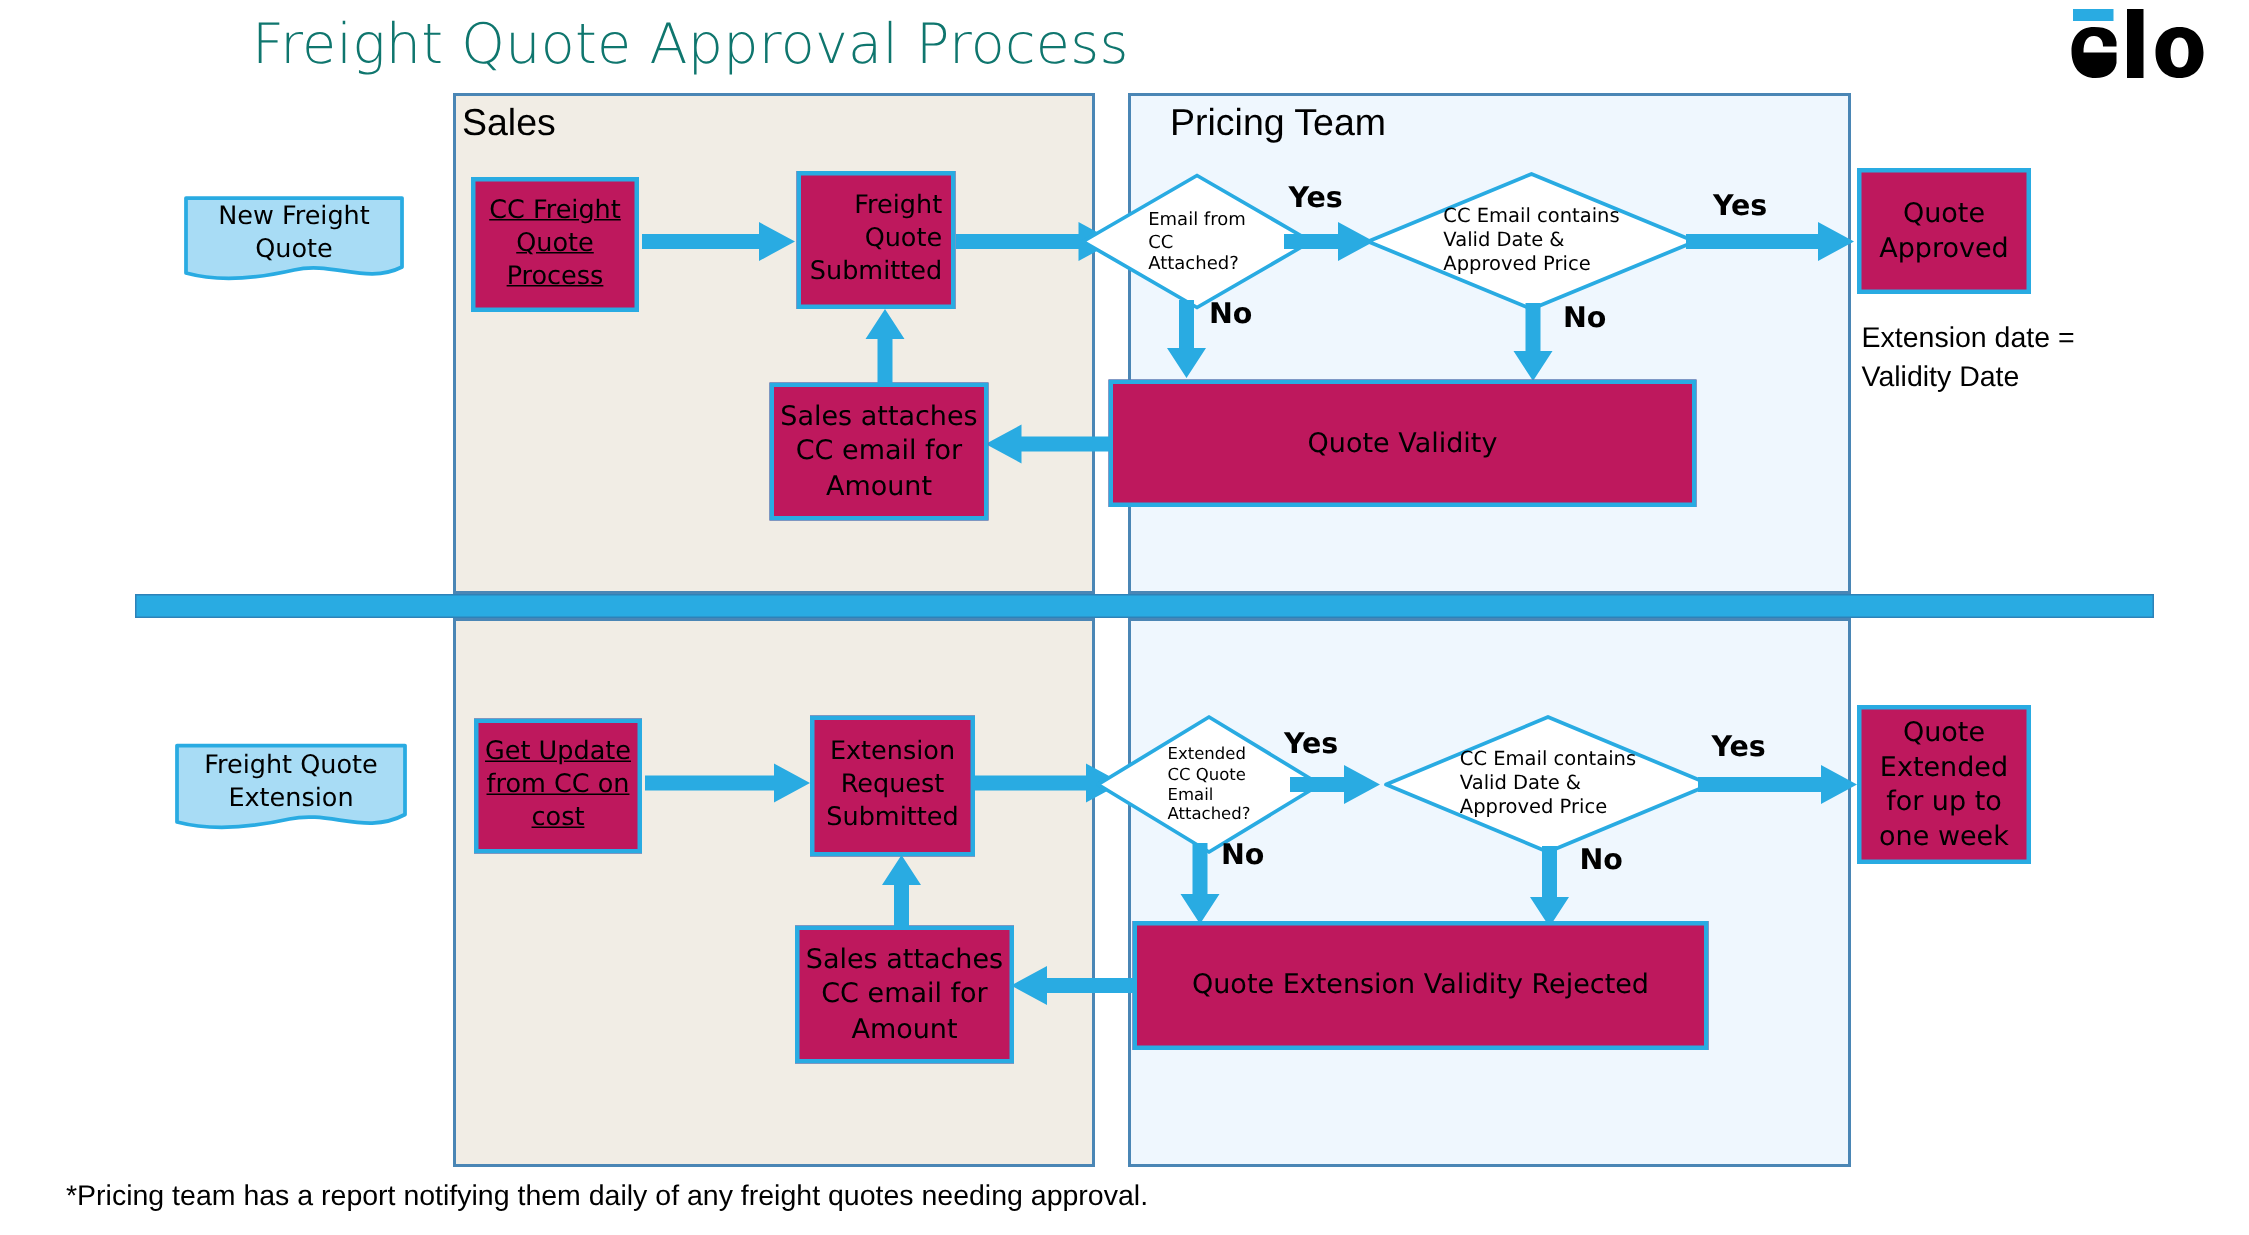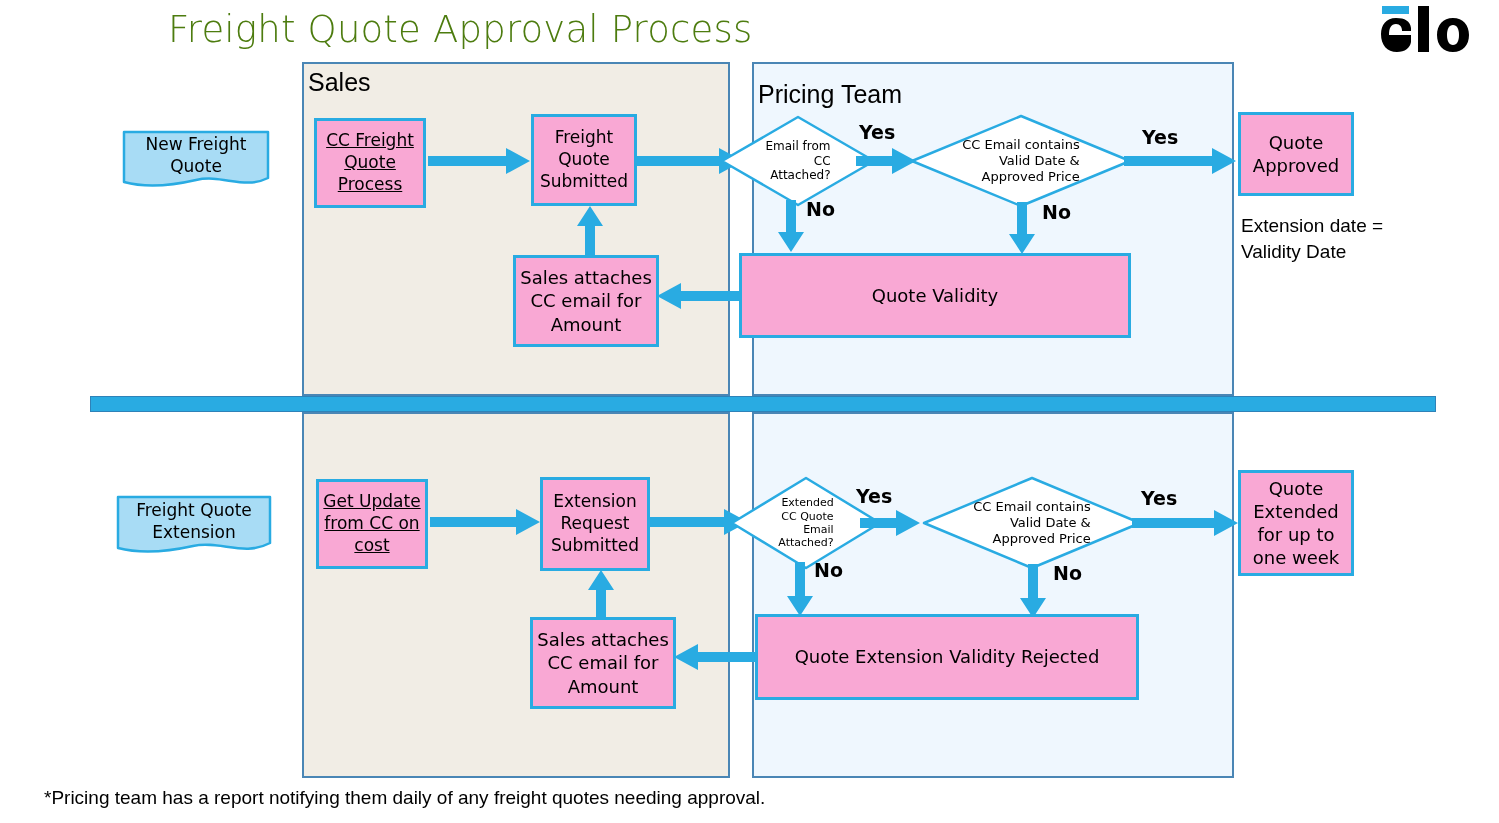--- a/index.html
+++ b/index.html
@@ -5,21 +5,21 @@
   html,body{margin:0;padding:0;}
   body{
     width:1499px;height:823px;background:#ffffff;overflow:hidden;position:relative;
     font-family:"Liberation Sans", sans-serif;
   }
   .canvas{position:absolute;left:0;top:0;width:1499px;height:823px;}
 
   
   .title{
     position:absolute;left:168px;top:8px;
-    font-size:37px;color:#4d7c0f;letter-spacing:.2px;white-space:nowrap;
+    font-size:37px;color:#0f766e;letter-spacing:.2px;white-space:nowrap;
     font-family:"DejaVu Sans", sans-serif;font-weight:300;text-align:right;
   }
 
   
   .logo{position:absolute;left:1380px;top:4px;width:100px;height:60px;}
   .logo svg{display:block;}
 
   
   .lane{position:absolute;box-sizing:border-box;border:2px solid #4a86b5;}
   .lane-sales{background:#f1ede5;}
@@ -31,21 +31,21 @@
 
   
   .divider{
     position:absolute;left:90px;top:396px;width:1346px;height:16px;
     background:#29abe2;border:1px solid #2e82b8;box-sizing:border-box;
   }
 
   
   .box{
     position:absolute;box-sizing:border-box;
-    border:3px solid #29abe2;background:#f9a8d4;
+    border:3px solid #29abe2;background:#be185d;
     display:flex;align-items:center;justify-content:center;text-align:center;
     font-family:"DejaVu Sans", sans-serif;
     color:#000;line-height:1.28;
   }
   .box span{display:block;padding:0 4px;}
 
   
   .docshape{position:absolute;}
   .docshape svg{position:absolute;left:0;top:0;}
   .docshape .dtext{
@@ -53,21 +53,21 @@
     display:flex;align-items:center;justify-content:center;text-align:center;
     font-family:"DejaVu Sans", sans-serif;font-size:17px;color:#000;line-height:1.3;
     padding-bottom:10px;box-sizing:border-box;
   }
 
   
   .diamond{position:absolute;}
   .diamond svg{position:absolute;left:0;top:0;}
   .diamond .dmtext{
     position:absolute;left:0;top:0;width:100%;height:100%;
-    display:flex;align-items:center;justify-content:center;text-align:right;
+    display:flex;align-items:center;justify-content:center;text-align:left;
     font-family:"DejaVu Sans", sans-serif;color:#000;line-height:1.22;
   }
 
   
   .arrow{position:absolute;}
   .arrow svg{display:block;}
 
   
   .ylabel{
     position:absolute;font-family:"DejaVu Sans", sans-serif;font-weight:bold;
@@ -101,21 +101,21 @@
       <path d="M73 14 C63 14 57 21 57 31 C57 41 63 48 73 48 C83 48 89 41 89 31 C89 21 83 14 73 14 Z M73 21 C77 21 79 25 79 31 C79 37 77 41 73 41 C69 41 67 37 67 31 C67 25 69 21 73 21 Z" fill="#000"></path>
     </svg>
   </div>
 
   <div class="lane lane-sales" style="left:302px;top:62px;width:428px;height:334px;">
   </div>
   <div class="lane-title" style="left:308px;top:70px;">Sales</div>
 
   <div class="lane lane-pricing" style="left:752px;top:62px;width:482px;height:334px;">
   </div>
-  <div class="lane-title" style="left:758px;top:70px;margin-top:12px;">Pricing Team</div>
+  <div class="lane-title" style="left:780px;top:70px;">Pricing Team</div>
 
   <div class="lane lane-sales" style="left:302px;top:412px;width:428px;height:366px;">
   </div>
   <div class="lane lane-pricing" style="left:752px;top:412px;width:482px;height:366px;">
   </div>
 
   <div class="divider"></div>
 
   <div class="docshape" style="left:122px;top:130px;width:148px;height:60px;">
     <svg width="148" height="60" viewBox="0 0 148 60" xmlns="http://www.w3.org/2000/svg">
@@ -130,21 +130,21 @@
 Quote
 Process</span>
   </div>
 
   <div class="arrow" style="left:428px;top:146px;width:104px;height:30px;">
     <svg width="104" height="30" viewBox="0 0 104 30" xmlns="http://www.w3.org/2000/svg">
       <path d="M0 10 H78 L78 2 L102 15 L78 28 L78 20 H0 Z" fill="#29abe2"></path>
     </svg>
   </div>
 
-  <div class="box" style="left:531px;top:114px;width:106px;height:92px;font-size:17px;">
+  <div class="box" style="left:531px;top:114px;width:106px;height:92px;font-size:17px;text-align:right;">
     <span style="white-space:pre-line;">Freight
 Quote
 Submitted</span>
   </div>
 
   <div class="arrow" style="left:637px;top:146px;width:108px;height:30px;">
     <svg width="108" height="30" viewBox="0 0 108 30" xmlns="http://www.w3.org/2000/svg">
       <path d="M0 10 H82 L82 2 L106 15 L82 28 L82 20 H0 Z" fill="#29abe2"></path>
     </svg>
   </div>

